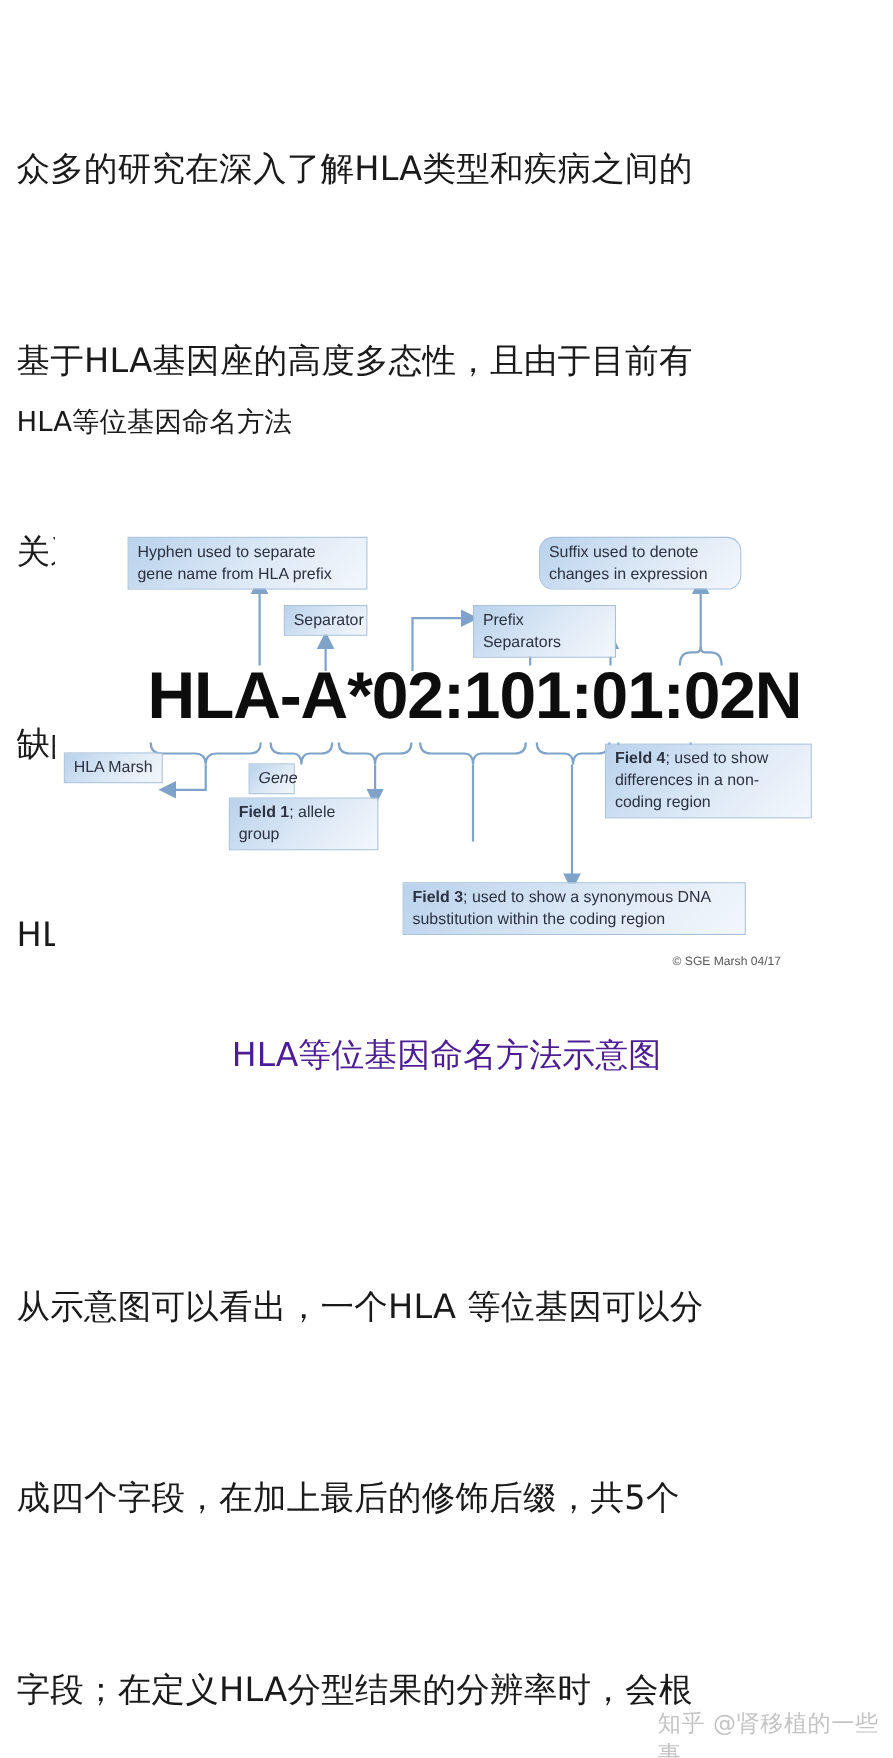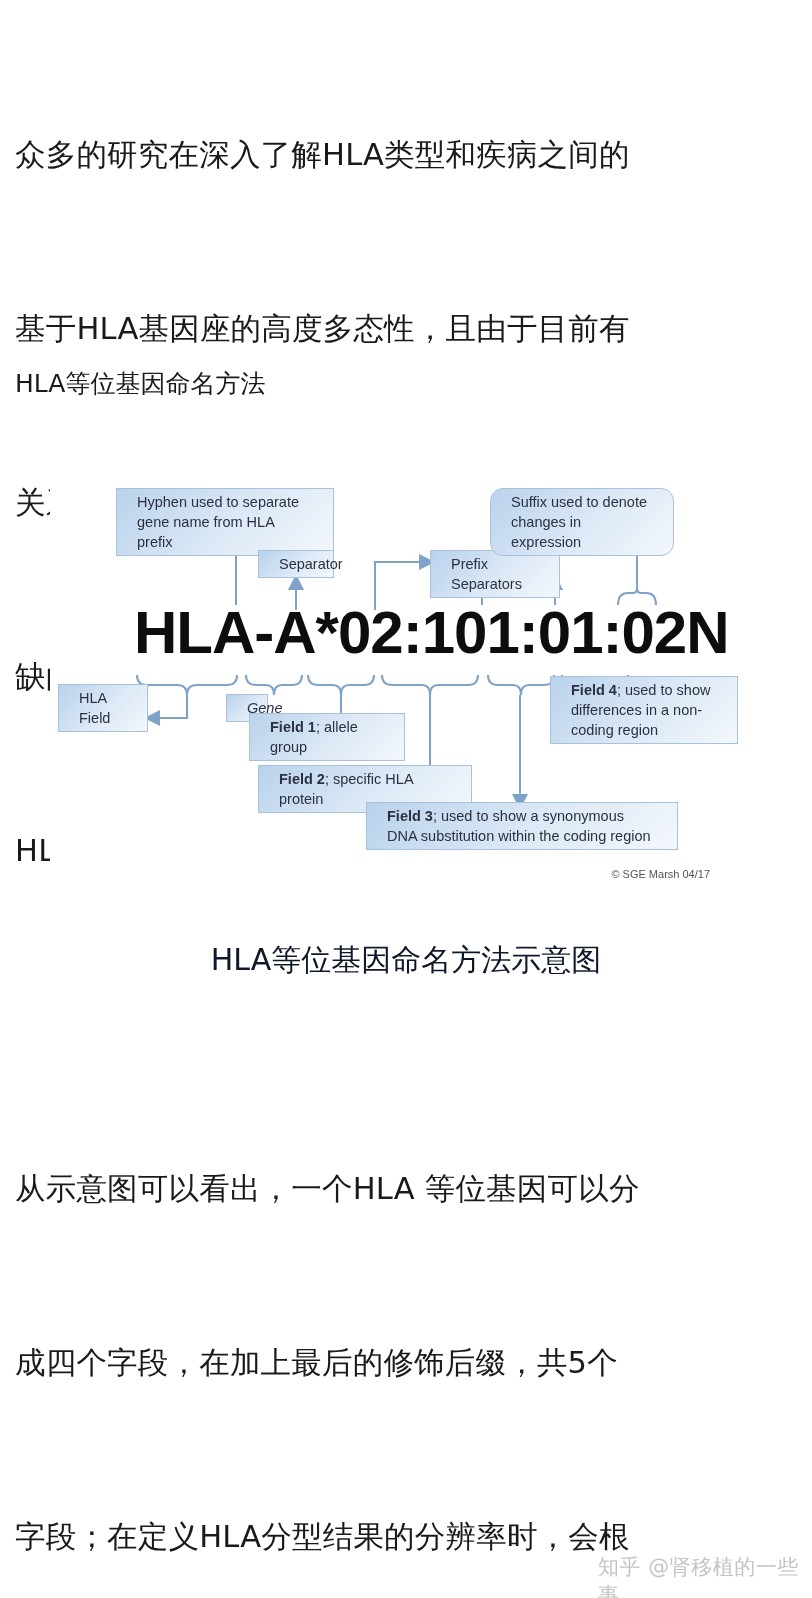--- a/index.html
+++ b/index.html
@@ -12,32 +12,32 @@
     font-size: 30.5px; line-height: 58px; letter-spacing: 0.2px;
     margin: 0; white-space: pre-wrap; color: #1a1a1a;
   }
   .line { display: block; height: 58px; white-space: nowrap; }
   .heading {
     position: absolute; left: 15px; top: 355px;
     font-size: 25px; line-height: 58px; margin: 0; font-weight: normal;
   }
   .caption {
     position: absolute; left: 0; width: 812px; top: 932px; text-align: center;
-    font-size: 30px; line-height: 56px; color: #0f172a;
+    font-size: 30px; line-height: 56px; color: #4c1d95;
   }
   .diagram {
     position: absolute; left: 50px; top: 470px; width: 680px; height: 420px;
     background: #ffffff;
   }
   .box {
     position: absolute; box-sizing: border-box;
     border: 1.5px solid #a9c2dc;
     background: linear-gradient(135deg, #b9d2ec 0%, #dde9f6 55%, #f3f7fc 100%);
     font-family: "Liberation Sans", sans-serif; color: #2b3140;
-    font-size: 14.5px; line-height: 20px; padding: 3px 20px;
+    font-size: 14.5px; line-height: 20px; padding: 3px 8px;
   }
   .box b { font-weight: bold; }
   .big-code {
     position: absolute; left: 84px; top: 128px;
     font-family: "Liberation Sans", sans-serif; font-weight: bold;
     font-size: 60px; letter-spacing: -1px; color: #0d0d0d; line-height: 70px;
   }
   .copyright {
     position: absolute; right: 20px; top: 398px;
     font-family: "Liberation Sans", sans-serif; font-size: 11px; color: #555;
@@ -100,27 +100,24 @@
 
   <div class="box" style="left:66px; top:18px; width:218px; white-space:pre-line;">Hyphen used to separate
 gene name from HLA prefix</div>
   <div class="box" style="left:208px; top:80px; width:76px;">Separator</div>
   <div class="box" style="left:380px; top:80px; width:130px;">Prefix Separators</div>
   <div class="box" style="left:440px; top:18px; width:184px; white-space:pre-line;border-radius:13px;">Suffix used to denote
 changes in expression</div>
 
   <div class="big-code">HLA-A*02:101:01:02N</div>
 
-  <div class="box" style="left:8px; top:214px; width:90px;">HLA Field</div>
+  <div class="box" style="left:8px; top:214px; width:90px;">HLA Marsh</div>
   <div class="box" style="left:176px; top:224px; width:42px;font-style:italic;">Gene</div>
-  <div class="box" style="left:158px; top:243px; width:156px;margin-left:41px;">
+  <div class="box" style="left:158px; top:255px; width:136px;">
     <b>Field 1</b><span>; allele group</span>
-  </div>
-  <div class="box" style="left:208px; top:295px; width:214px;">
-    <b>Field 2</b><span>; specific HLA protein</span>
   </div>
   <div class="box" style="left:316px; top:332px; width:312px;">
     <b>Field 3</b><span>; used to show a synonymous DNA substitution within the coding region</span>
   </div>
   <div class="box" style="left:500px; top:206px; width:188px;">
     <b>Field 4</b><span>; used to show differences in a non-coding region</span>
   </div>
 
   <div class="copyright">© SGE Marsh 04/17</div>
 </div>

